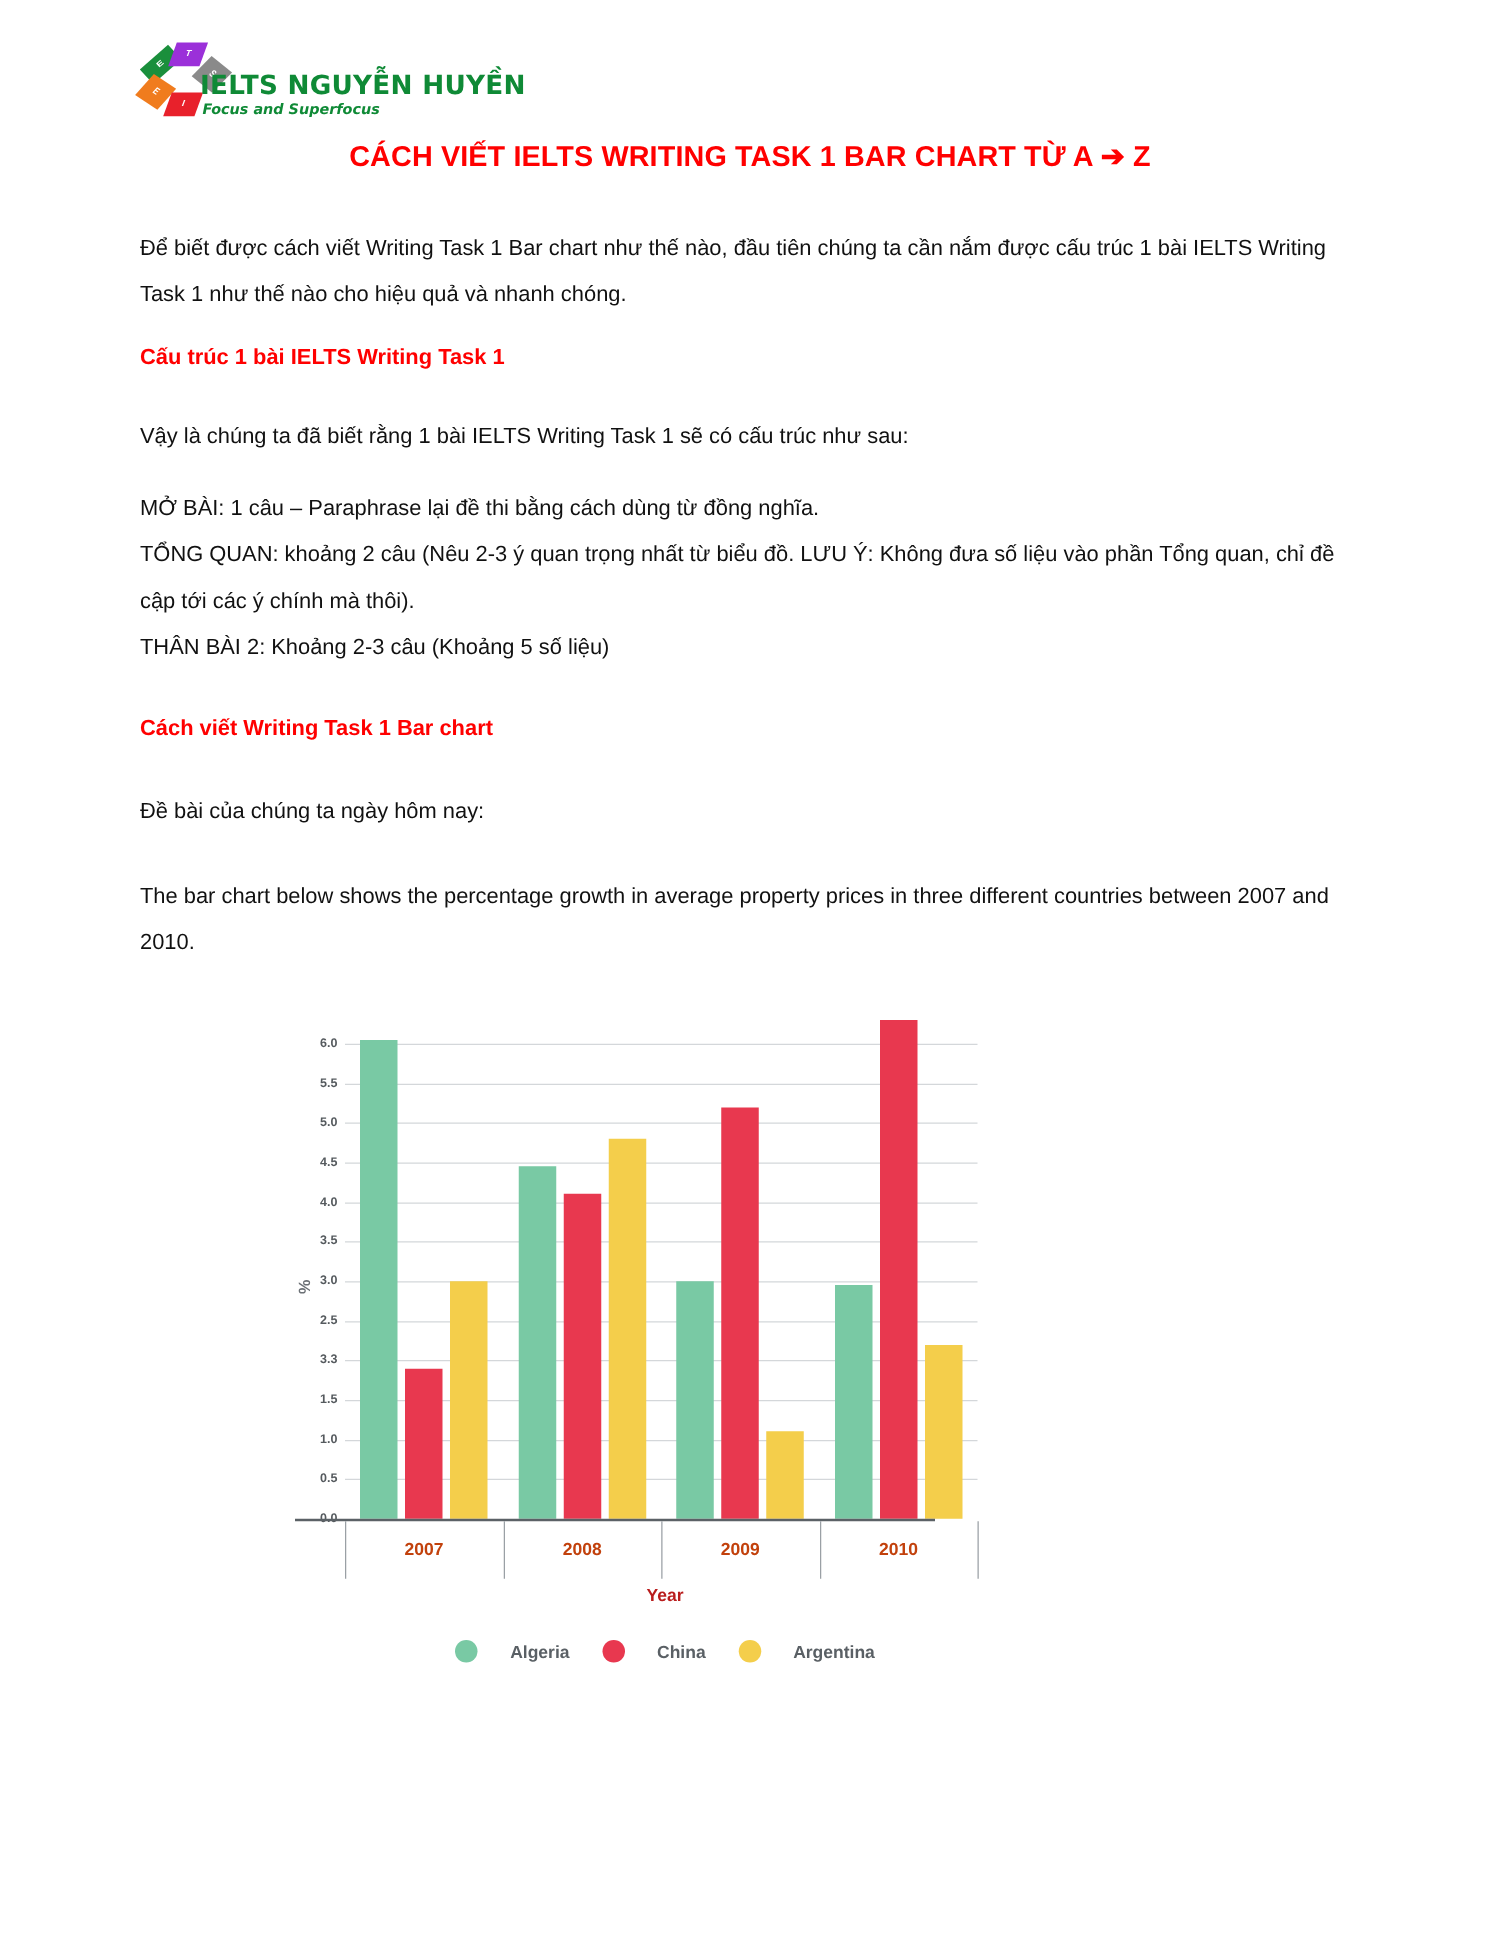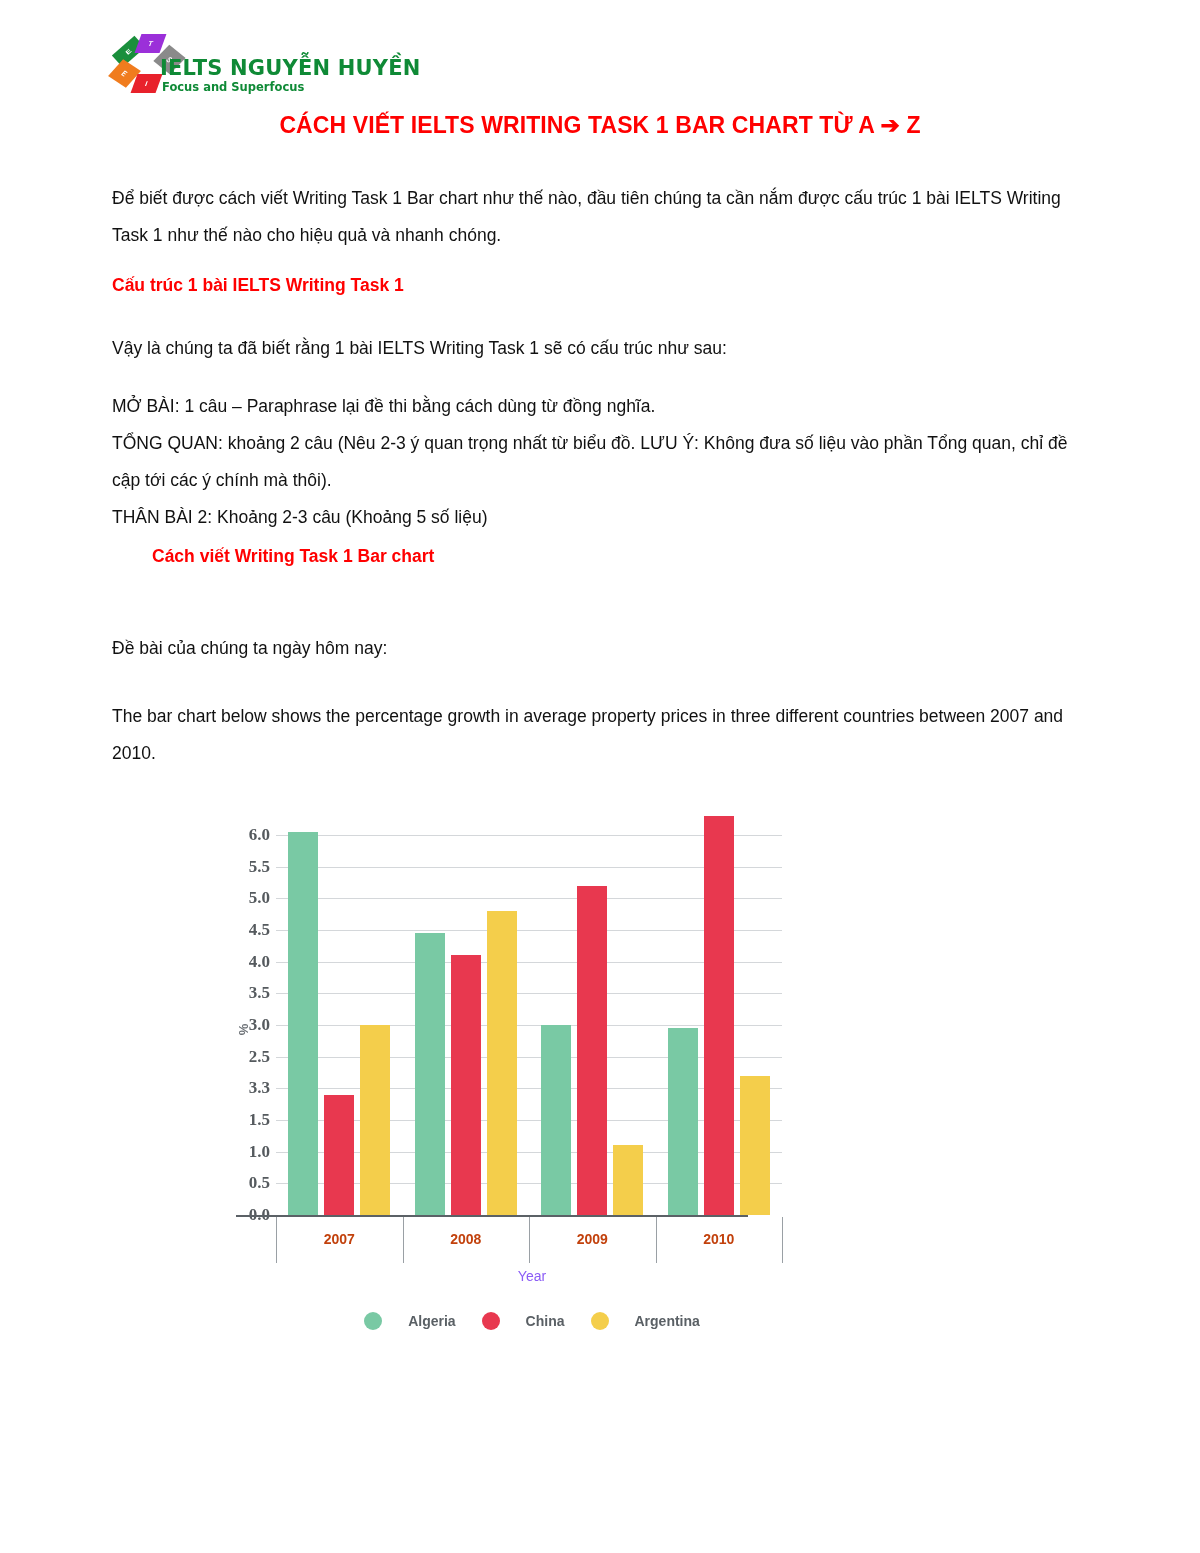--- a/index.html
+++ b/index.html
@@ -57,20 +57,21 @@
     font-family: "DejaVu Sans", sans-serif;
     white-space: nowrap;
   }
   .logo-sub {
     position: absolute;
     left: 50px;
     top: 52px;
     color: #0f8a36;
     font-weight: bold;
     font-size: 11.5px;
+    font-style: italic;
     font-family: "DejaVu Sans", sans-serif;
     white-space: nowrap;
   }
 
   
   .doc-title {
     position: absolute;
     left: 0; right: 0;
     top: 112px;
     text-align: center;
@@ -98,21 +99,21 @@
     font-weight: bold;
     font-size: 17.5px;
     line-height: 30px;
     font-family: "Liberation Sans", sans-serif;
   }
 
   #intro-para   { top: 180px; }
   #heading-1    { top: 270px; }
   #struct-intro { top: 330px; }
   #struct-list  { top: 388px; }
-  #heading-2    { top: 541px; margin-left: 40px; }
+  #heading-2    { top: 567px; }
   #task-intro   { top: 630px; }
   #task-prompt  { top: 698px; }
 
   
   .chart-wrap {
     position: absolute;
     left: 236px;
     top: 800px;
     width: 600px;
     height: 560px;
@@ -127,24 +128,24 @@
   .y-labels {
     position: absolute;
     left: 0px;
     top: 35px;
     width: 40px;
     height: 380px;
   }
   .y-label {
     position: absolute;
     right: 6px;
-    font-size: 17px;
+    font-size: 10px;
     color: #555a5e;
     font-weight: bold;
-    font-family: Liberation Serif, serif;
+    font-family: Liberation Sans, sans-serif;
     transform: translateY(-50%);
     white-space: nowrap;
   }
   .axis-unit {
     position: absolute;
     left: 2px;
     top: 222px;
     font-size: 13px;
     color: #6b7075;
     font-weight: bold;
@@ -204,22 +205,22 @@
     font-weight: bold;
     font-family: "Liberation Sans", sans-serif;
   }
   .x-axis-title {
     position: absolute;
     left: 40px;
     top: 468px;
     width: 512px;
     text-align: center;
     font-size: 14px;
-    color: #8b5cf6;
-    font-weight: normal;
+    color: #b91c1c;
+    font-weight: bold;
     font-family: "Liberation Sans", sans-serif;
   }
   .legend {
     position: absolute;
     left: 40px;
     top: 512px;
     width: 512px;
     display: flex;
     justify-content: center;
     align-items: center;

